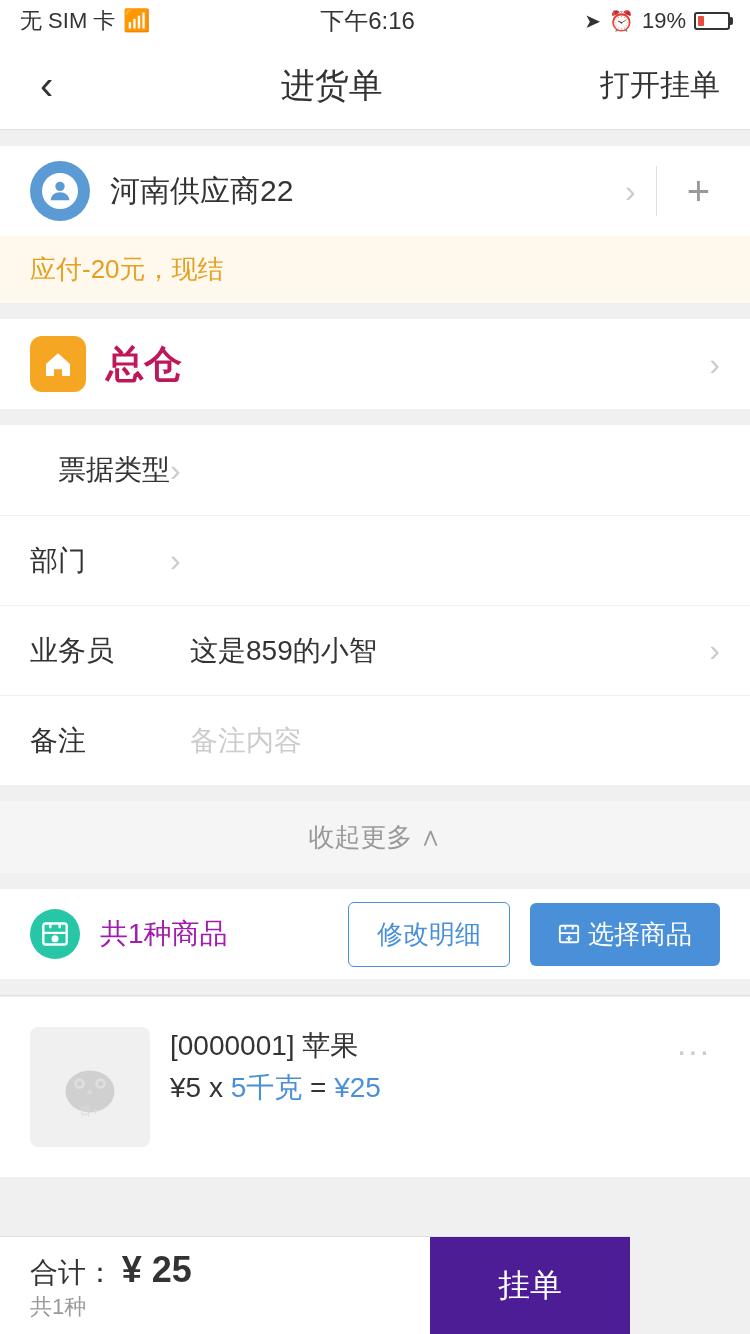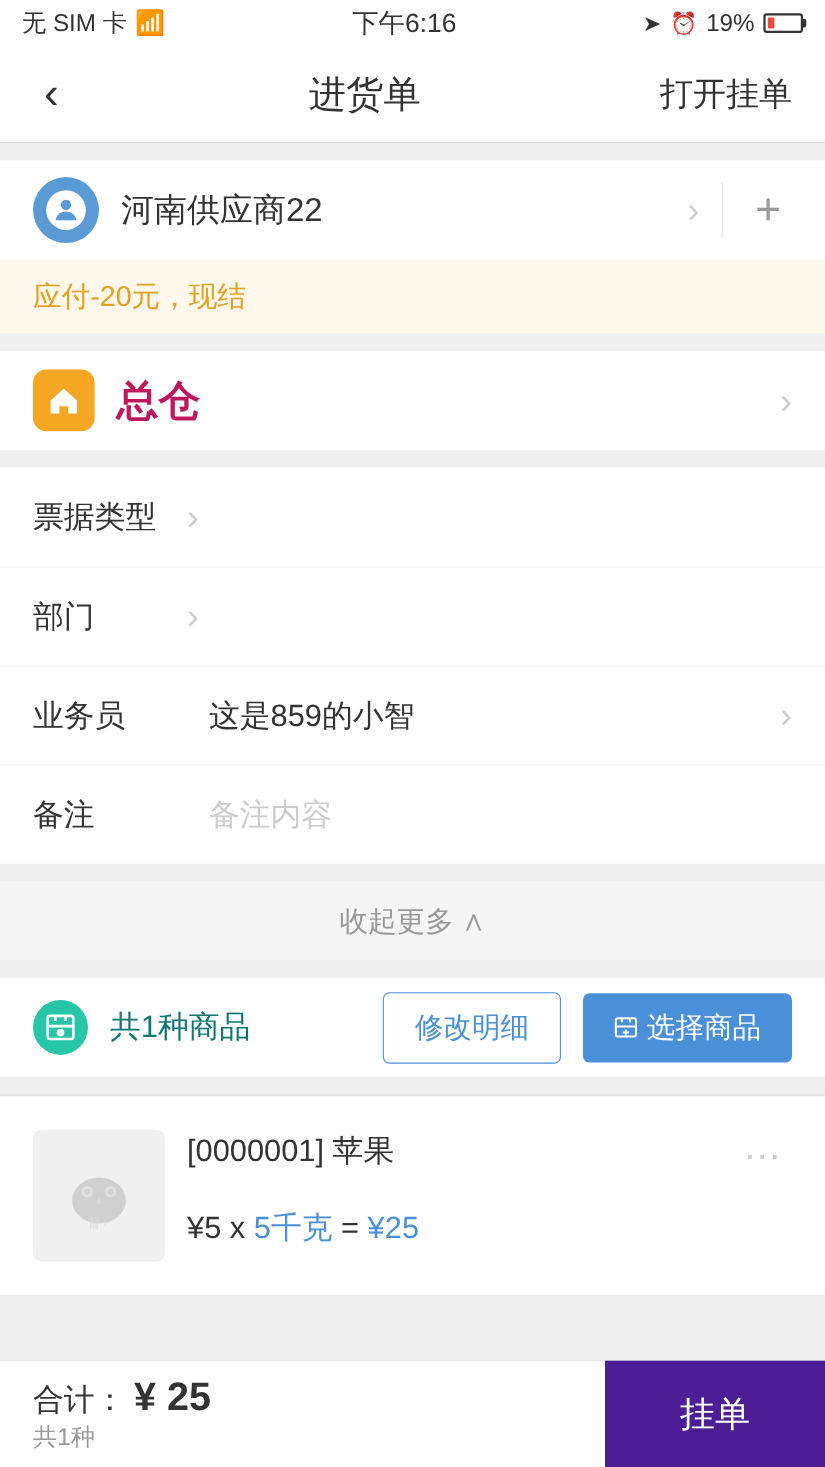--- a/index.html
+++ b/index.html
@@ -201,20 +201,21 @@
     .form-row {
       display: flex;
       align-items: center;
       padding: 0 30px;
       height: 90px;
       background: #fff;
       border-top: 1px solid #f0f0f0;
     }
     .form-row:first-child {
       border-top: none;
+      text-align: right;
     }
     .form-label {
       font-size: 28px;
       color: #333;
       width: 140px;
       flex-shrink: 0;
     }
     .form-value {
       flex: 1;
       font-size: 28px;
@@ -260,21 +261,21 @@
       flex-shrink: 0;
     }
     .product-count-icon svg {
       width: 28px;
       height: 28px;
       fill: #fff;
     }
     .product-count-text {
       flex: 1;
       font-size: 28px;
-      color: #0f766e;
+      color: #a21caf;
     }
     .btn-outline {
       border: 1px solid #4a90d9;
       color: #4a90d9;
       background: #fff;
       padding: 14px 28px;
       border-radius: 6px;
       font-size: 26px;
       cursor: pointer;
     }
@@ -314,41 +315,41 @@
       width: 70px;
       height: 70px;
       opacity: 0.3;
     }
     .product-info {
       flex: 1;
     }
     .product-name {
       font-size: 28px;
       color: #333;
-      margin-bottom: 32px;
+      margin-bottom: 4px;
     }
     .product-price {
       font-size: 28px;
       color: #333;
     }
     .product-price-highlight {
       color: #4a90d9;
     }
     .product-more {
       color: #ccc;
       font-size: 34px;
       cursor: pointer;
       padding: 4px 10px;
     }
 
     
     .footer {
       position: fixed;
       bottom: 0;
-      width: 750px;
+      width: 630px;
       height: 98px;
       display: flex;
       align-items: center;
       background: #fff;
       border-top: 1px solid #e0e0e0;
     }
     .footer-total {
       flex: 1;
       padding: 0 30px;
     }

